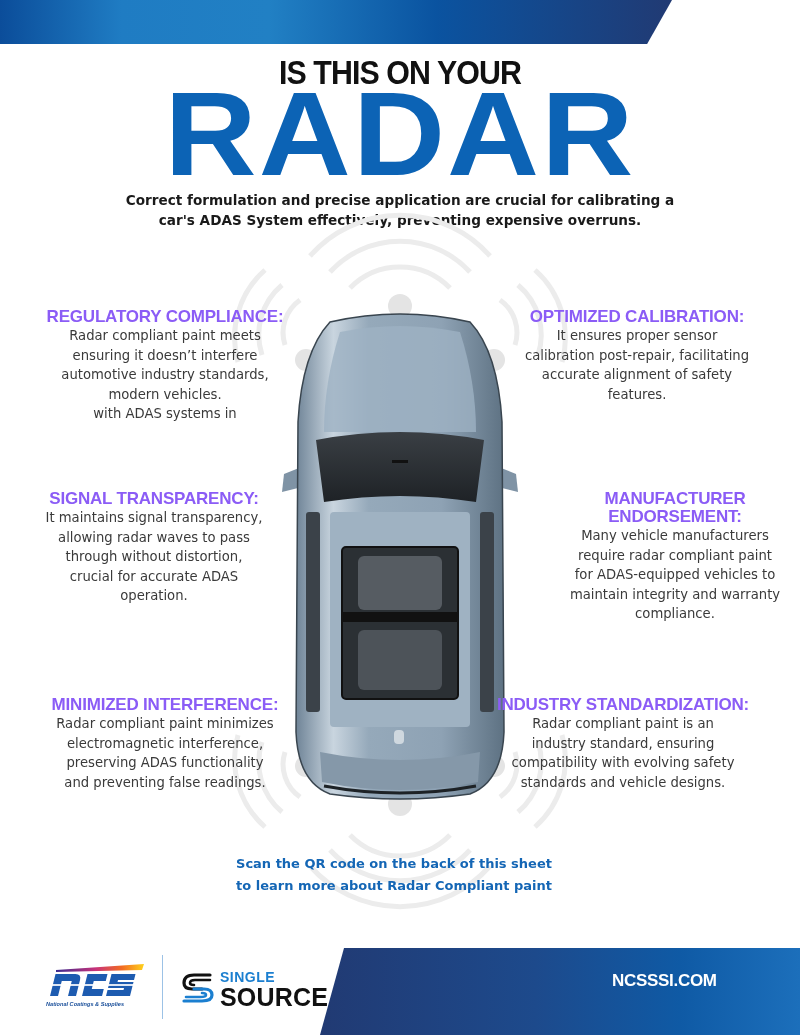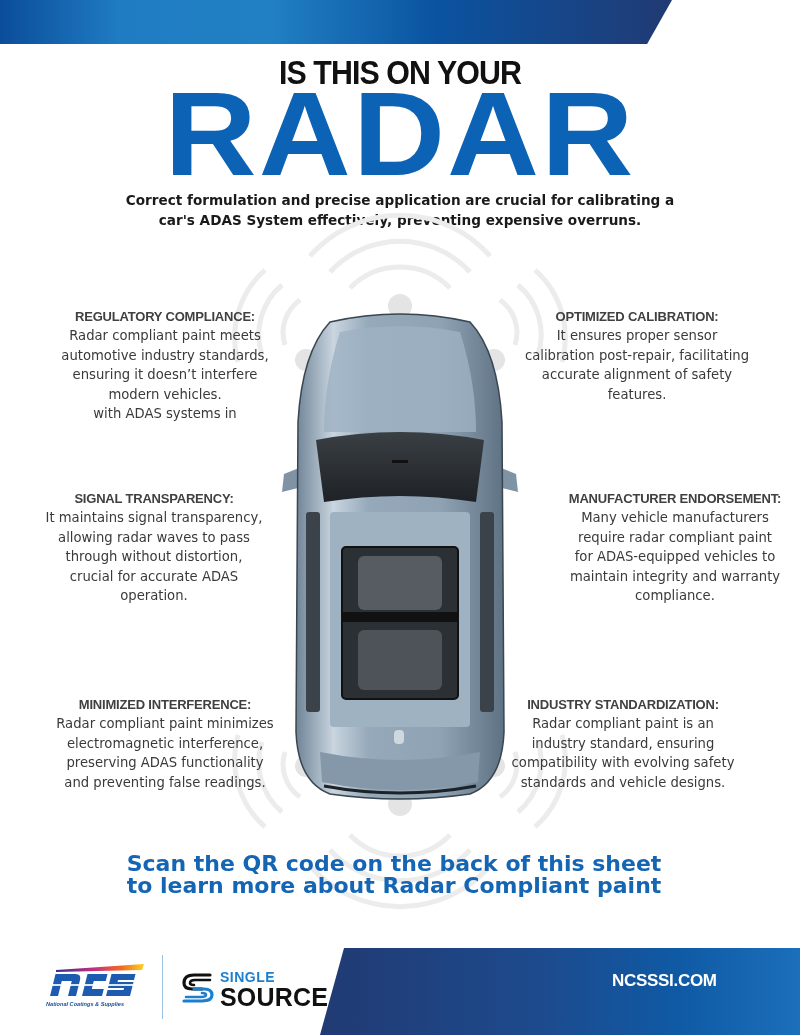--- a/index.html
+++ b/index.html
@@ -8,25 +8,25 @@
     background:linear-gradient(90deg,#0b4d9a 0%,#1f7cc3 18%,#2180c4 40%,#0a53a0 65%,#213a73 100%);
     clip-path:polygon(0 0,100% 0,96.3% 100%,0 100%);}
   .kicker{position:absolute;left:0;width:800px;top:54px;text-align:center;font-family:"Liberation Sans",sans-serif;font-weight:700;
     font-size:33px;letter-spacing:-1px;color:#111;transform:scaleX(0.92);}
   .headline{position:absolute;left:0;width:800px;top:82px;text-align:center;font-family:"Liberation Sans",sans-serif;font-weight:700;
     font-size:118px;line-height:104px;color:#0c63b5;letter-spacing:2px;transform:scaleX(1.08);}
   .intro{position:absolute;left:100px;width:600px;top:190px;text-align:center;font-family:"DejaVu Sans",sans-serif;font-weight:700;
     font-size:13.6px;line-height:20px;color:#1a1a1a;}
   .waves{position:absolute;left:0;top:0;width:800px;height:1035px;pointer-events:none;}
   .feature{position:absolute;width:250px;text-align:center;}
-  .feature .ftitle{font-family:"Liberation Sans",sans-serif;font-weight:700;font-size:13px;color:#404040;line-height:18px;letter-spacing:-0.2px;}
+  .feature .ftitle{font-family:"Liberation Sans",sans-serif;font-weight:700;font-size:17px;color:#8b5cf6;line-height:18px;letter-spacing:-0.2px;}
   .feature .fbody{font-family:"DejaVu Sans",sans-serif;font-size:13.2px;line-height:19.5px;color:#3a3a3a;}
   .car{position:absolute;left:280px;top:312px;width:240px;height:490px;}
   .cta{position:absolute;left:0;width:788px;top:853px;text-align:center;font-family:"DejaVu Sans",sans-serif;font-weight:700;
-    font-size:22px;line-height:22px;color:#1466b5;}
+    font-size:13px;line-height:22px;color:#1466b5;}
   .bottom-band{position:absolute;left:320px;top:948px;width:480px;height:87px;
     background:linear-gradient(90deg,#213a73 0%,#1d4a8c 45%,#0f5aa5 75%,#1c6fbb 100%);
     clip-path:polygon(5% 0,100% 0,100% 100%,0 100%);}
   .url{position:absolute;left:612px;top:971px;font-family:"Liberation Sans",sans-serif;font-weight:700;font-size:17px;color:#fff;letter-spacing:-0.3px;}
   .logo-ncs{position:absolute;left:46px;top:964px;width:100px;height:44px;}
   .ncs-sub{position:absolute;left:46px;top:1001px;font-family:"Liberation Sans",sans-serif;font-style:italic;font-weight:700;font-size:5.6px;color:#1a4f9a;white-space:nowrap;}
   .divider{position:absolute;left:162px;top:955px;width:1px;height:64px;background:#9cc2e6;}
   .logo-ss{position:absolute;left:180px;top:970px;width:36px;height:34px;}
   .ss-top{position:absolute;left:220px;top:969px;font-family:"Liberation Sans",sans-serif;font-weight:700;font-size:14px;color:#1b7fd0;letter-spacing:0.5px;}
   .ss-bot{position:absolute;left:220px;top:983px;font-family:"Liberation Sans",sans-serif;font-weight:700;font-size:25px;color:#111;letter-spacing:0.2px;}
@@ -117,22 +117,22 @@
 
   <rect x="114" y="418" width="10" height="14" rx="4" fill="#cfd8df"></rect>
   <path d="M40 440 Q120 456 200 440 L198 470 Q120 486 42 470 Z" fill="#8598a9"></path>
   <path d="M44 474 Q120 488 196 474" fill="none" stroke="#1d2226" stroke-width="3"></path>
 </svg>
 
 <div class="feature" style="left:40px;top:308px;">
   <div class="ftitle">REGULATORY COMPLIANCE:</div>
   <div class="fbody">
     <div>Radar compliant paint meets</div>
+    <div>ensuring it doesn’t interfere</div>
     <div>automotive industry standards,</div>
-    <div>ensuring it doesn’t interfere</div>
     <div>modern vehicles.</div>
     <div>with ADAS systems in</div>
   </div>
 </div>
 
 <div class="feature" style="left:512px;top:308px;">
   <div class="ftitle">OPTIMIZED CALIBRATION:</div>
   <div class="fbody">
     <div>It ensures proper sensor</div>
     <div>calibration post-repair, facilitating</div>

